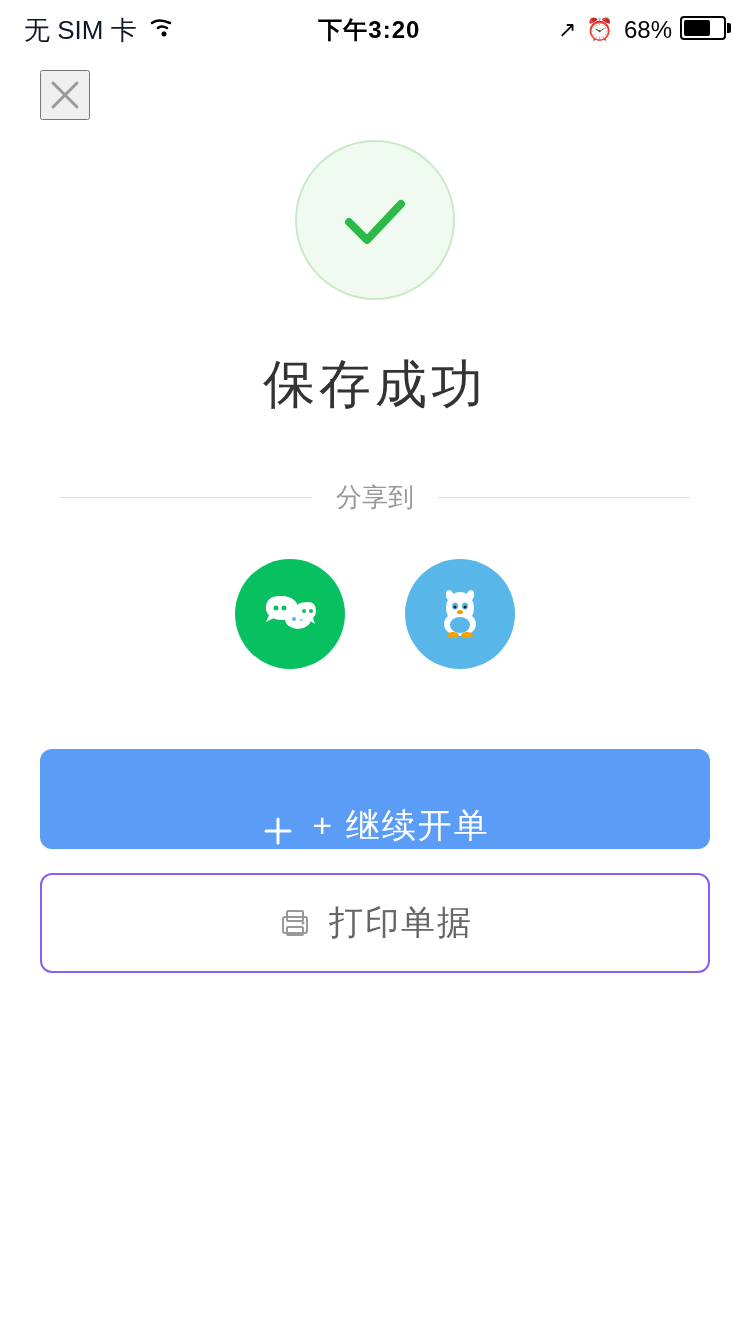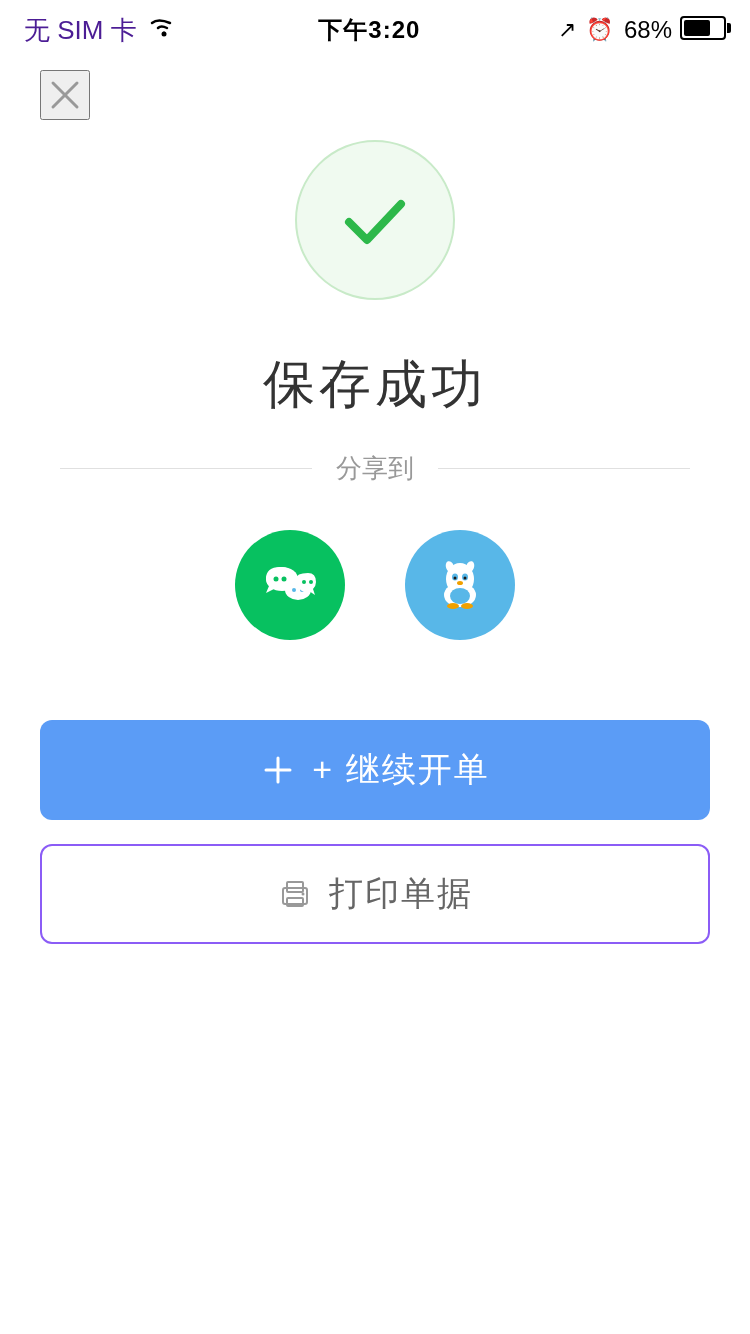--- a/index.html
+++ b/index.html
@@ -23,21 +23,21 @@
       justify-content: space-between;
       padding: 0 24px;
       background: #fff;
     }
 
     .status-left {
       display: flex;
       align-items: center;
       gap: 10px;
       font-size: 26px;
-      color: #4c1d95;
+      color: #0f172a;
       font-weight: 500;
       text-align: right;
     }
 
     .wifi-icon svg {
       width: 34px;
       height: 24px;
     }
 
     .status-center {
@@ -131,21 +131,21 @@
     .success-circle svg {
       width: 80px;
       height: 80px;
     }
 
     
     .success-title {
       font-size: 52px;
       font-weight: 500;
       color: #333;
-      margin-bottom: 31px;
+      margin-bottom: 60px;
       letter-spacing: 4px;
     }
 
     
     .share-divider {
       width: 100%;
       display: flex;
       align-items: center;
       padding: 0 60px;
       margin-bottom: 44px;
@@ -205,21 +205,21 @@
       gap: 24px;
     }
 
     .btn-primary {
       width: 100%;
       height: 100px;
       background: #5b9cf6;
       border: none;
       border-radius: 12px;
       display: flex;
-      align-items: center;
+      align-items: flex-end;
       justify-content: center;
       gap: 16px;
       cursor: pointer;
       font-size: 34px;
       color: white;
       font-weight: 400;
       letter-spacing: 2px;
     }
 
     .btn-secondary {

